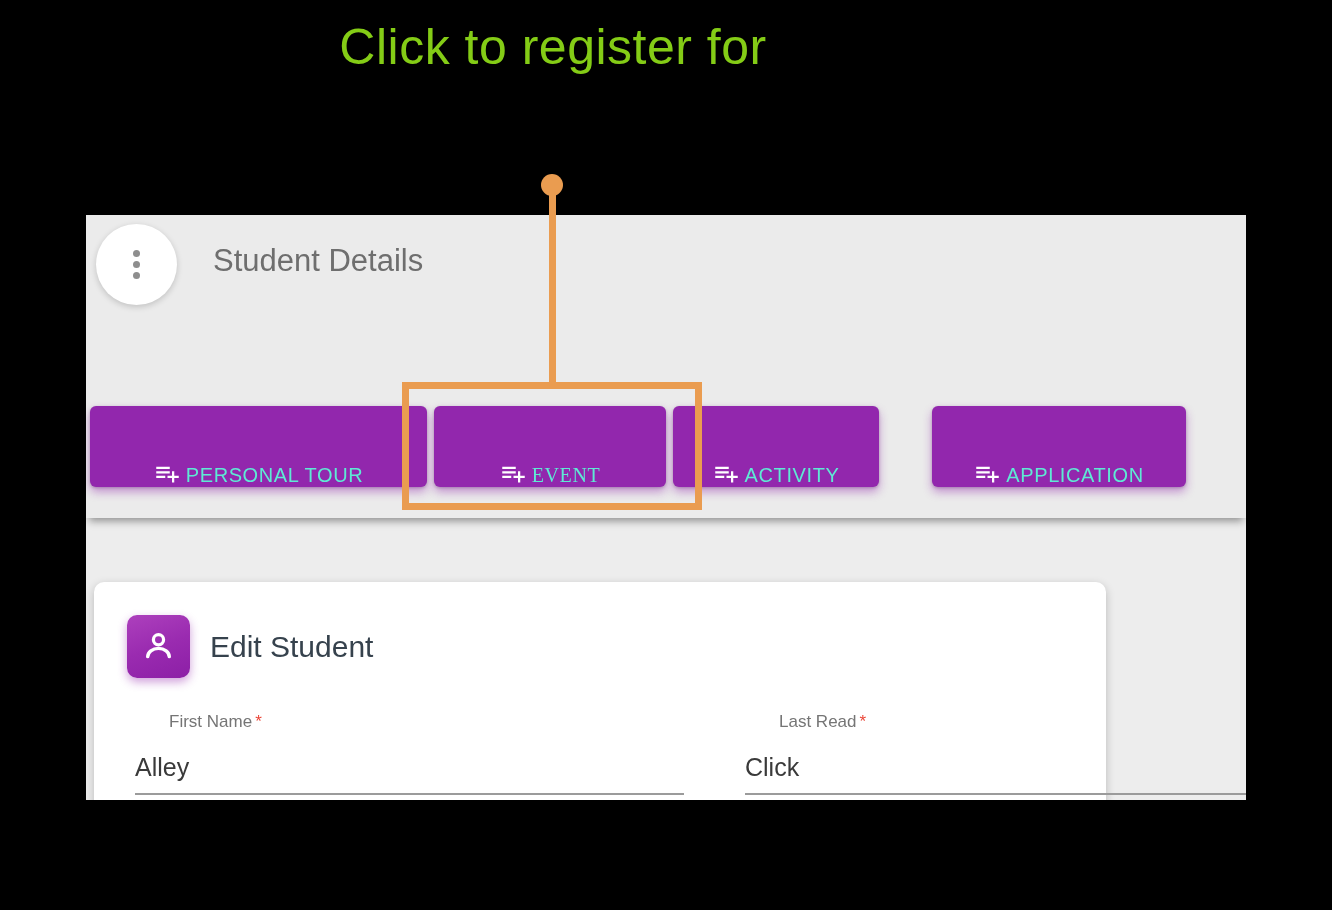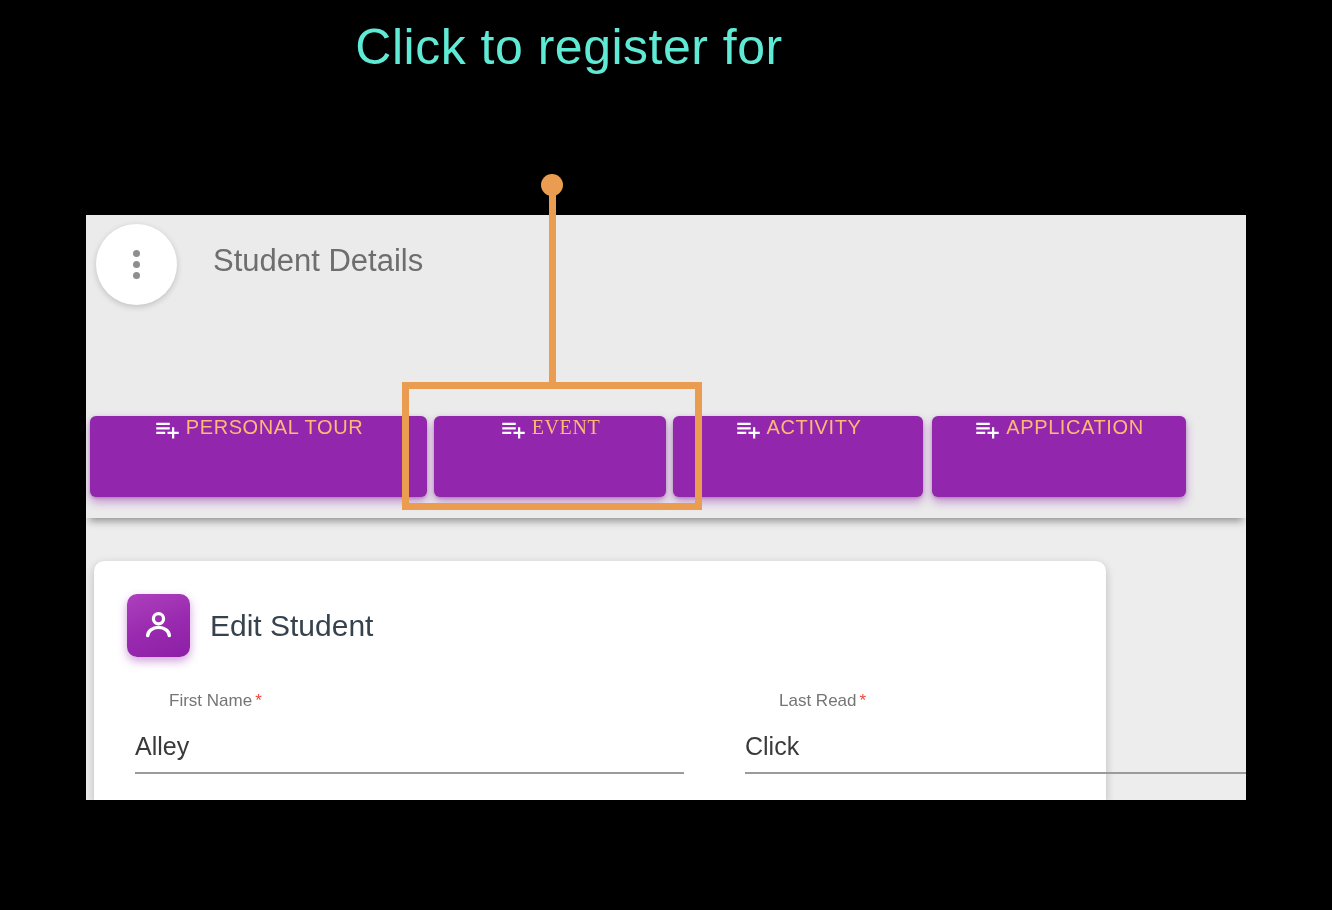--- a/index.html
+++ b/index.html
@@ -1,22 +1,22 @@
 <!DOCTYPE html>
 <html><head>
 <meta charset="utf-8">
 <style>
   * { margin: 0; padding: 0; box-sizing: border-box; }
   html, body { width: 1332px; height: 910px; background: #000; overflow: hidden; }
   body { font-family: "Liberation Sans", "DejaVu Sans", sans-serif; position: relative; }
 
   
   .headline {
-    position: absolute; left: 16px; top: 12px; width: 1106px;
-    text-align: center; color: #5eead4; font-size: 50px; line-height: 70px;
+    position: absolute; left: 0; top: 12px; width: 1106px;
+    text-align: center; color: #84cc16; font-size: 50px; line-height: 70px;
     font-weight: 200; letter-spacing: 0.5px;
   }
 
   
   .callout-dot {
     position: absolute; left: 541px; top: 174px; width: 22px; height: 22px;
     border-radius: 50%; background: #ea9c50; z-index: 6;
   }
   .callout-line {
     position: absolute; left: 549px; top: 193px; width: 7px; height: 189px;
@@ -46,36 +46,36 @@
   }
   .dots-icon { display: flex; flex-direction: column; gap: 4px; }
   .dots-icon i { width: 7px; height: 7px; border-radius: 50%; background: #8e8e8e; }
   .page-title {
     position: absolute; left: 127px; top: 28px; font-size: 31px; line-height: 36px;
     color: #6e6e6e; font-weight: 300;
   }
 
   
   .action-btn {
-    position: absolute; top: 201px; height: 81px; border: none; cursor: pointer;
-    background: #9227ad; border-radius: 6px; color: #fdba74;
+    position: absolute; top: 191px; height: 81px; border: none; cursor: pointer;
+    background: #9227ad; border-radius: 6px; color: #5eead4;
     font-family: "Liberation Sans", "DejaVu Sans", sans-serif;
     font-size: 20px; font-weight: 500; letter-spacing: 0.6px;
-    display: flex; align-items: flex-start; justify-content: center;
+    display: flex; align-items: flex-end; justify-content: center;
     box-shadow: 0 5px 10px rgba(146,39,173,0.45), 0 1px 3px rgba(0,0,0,0.22);
   }
   .action-btn svg { width: 27px; height: 27px; margin-right: 5px; flex: none; }
   .btn-personal-tour { left: 4px;  width: 337px; }
   .btn-event        { left: 348px; width: 232px; font-family: Liberation Serif, serif; }
-  .btn-activity     { left: 587px; width: 250px; }
+  .btn-activity     { left: 587px; width: 206px; }
   .btn-application  { left: 846px; width: 254px; }
 
   
   .card {
-    position: absolute; left: 8px; top: 346px; width: 1012px; height: 240px;
+    position: absolute; left: 8px; top: 367px; width: 1012px; height: 240px;
     background: #fff; border-radius: 10px 10px 0 0; z-index: 1;
     box-shadow: 0 3px 10px rgba(0,0,0,0.22);
   }
   .card-icon {
     position: absolute; left: 33px; top: 33px; width: 63px; height: 63px;
     border-radius: 10px;
     background: linear-gradient(160deg, #ad40bd 0%, #9a2bb0 50%, #8c1fa6 100%);
     box-shadow: 0 4px 10px rgba(150,45,175,0.45);
     display: flex; align-items: center; justify-content: center;
   }

